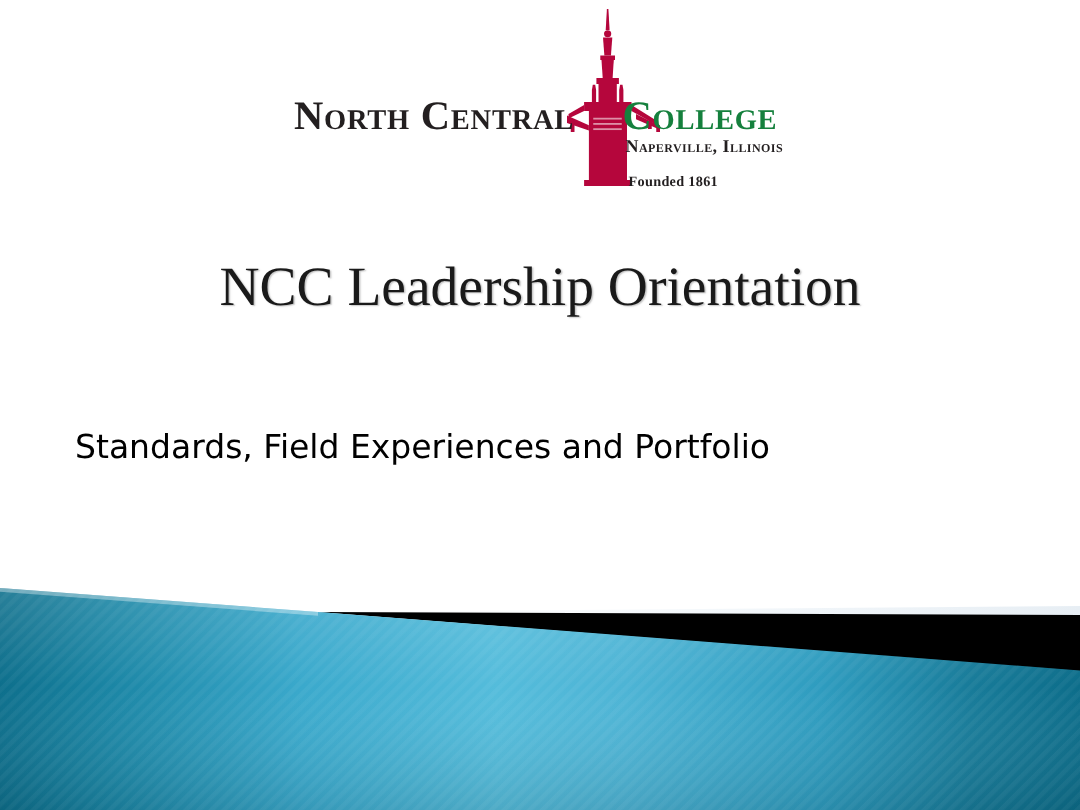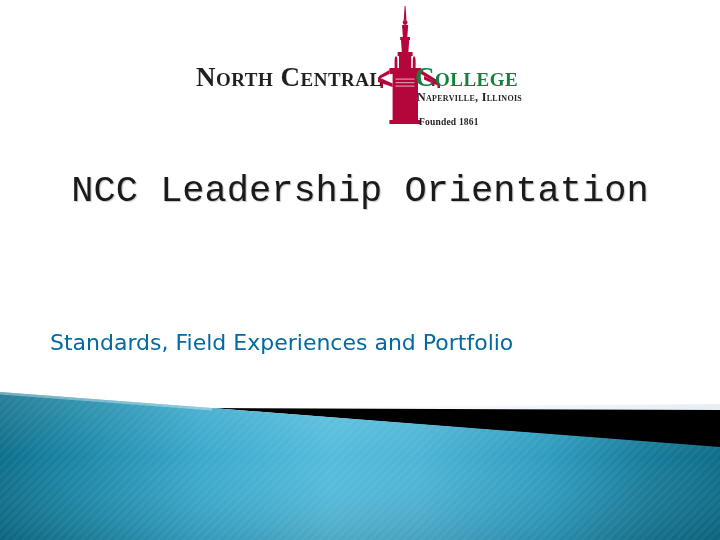--- a/index.html
+++ b/index.html
@@ -94,40 +94,39 @@
     white-space: nowrap;
   }
 
   
   .title {
     position: absolute;
     left: 40px;
     top: 168px;
     width: 640px;
     text-align: center;
-    font-family: Liberation Mono, monospace;
+    font-family: Liberation Serif, serif;
     font-size: 37px;
     font-weight: 400;
     line-height: 1.28;
     color: #1a1a1a;
     text-shadow: 1px 1px 1px rgba(150,150,150,0.55);
     letter-spacing: 0px;
   }
   .subtitle {
     position: absolute;
     left: 50px;
     top: 285px;
     width: 620px;
     text-align: left;
     font-family: "DejaVu Sans", sans-serif;
     font-size: 22px;
     font-weight: 400;
     line-height: 1.3;
-    color: #0369a1;
-    margin-top: 44px;
+    color: #000000;
   }
 
   
   .swoosh {
     position: absolute;
     left: 0;
     top: 0;
     width: 720px;
     height: 540px;
     pointer-events: none;

